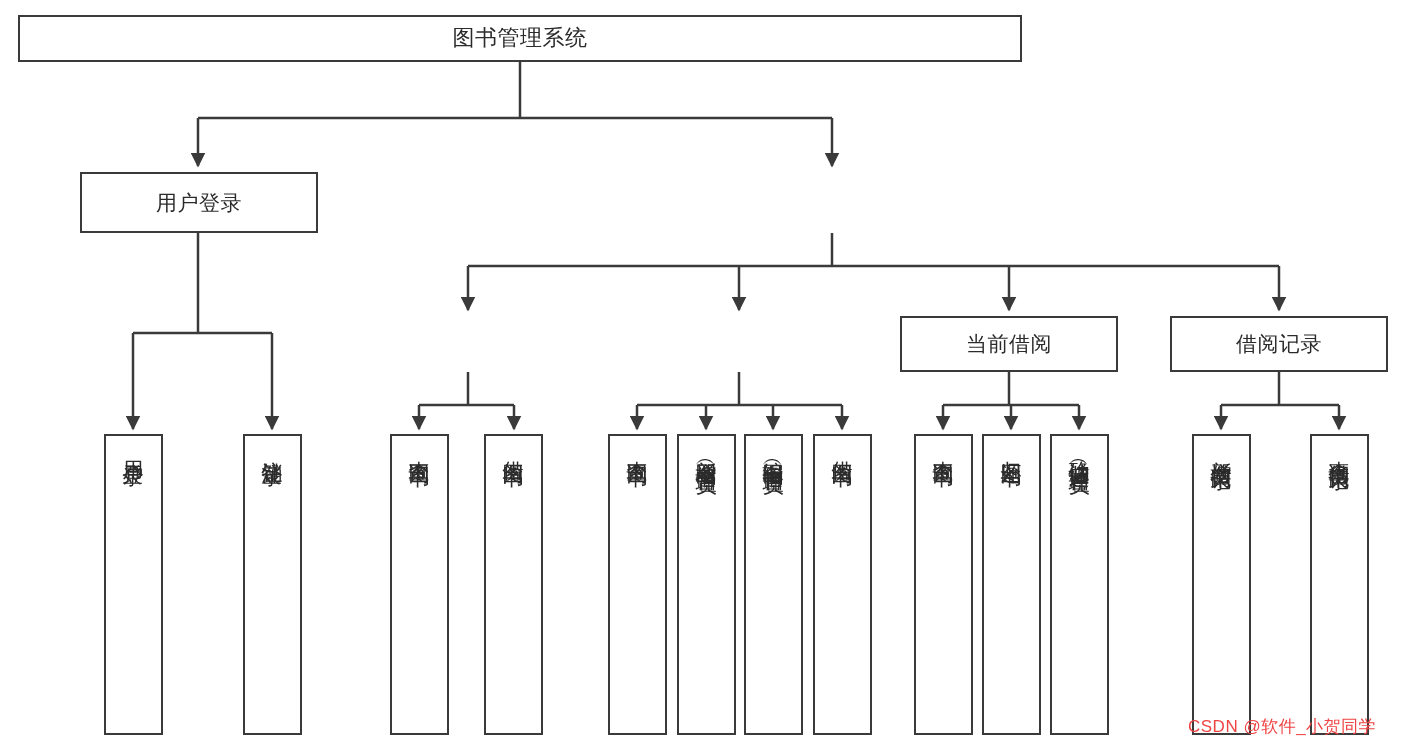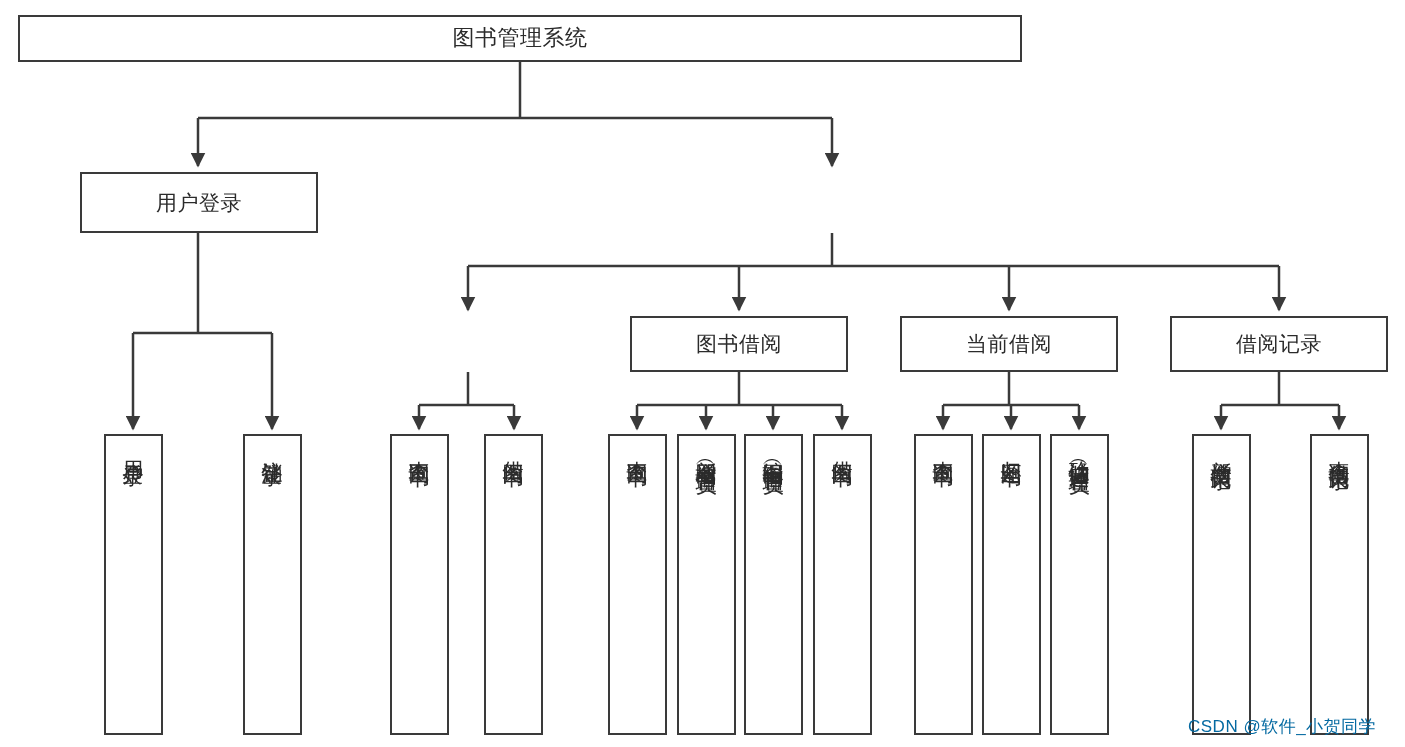--- a/index.html
+++ b/index.html
@@ -58,21 +58,21 @@
     writing-mode: vertical-rl;
     text-orientation: upright;
     font-size: 21px;
     line-height: 1;
     letter-spacing: 2px;
     white-space: nowrap;
   }
   .watermark {
     position: absolute;
     font-size: 17px;
-    color: #0369a1;
+    color: #ef4444;
     white-space: nowrap;
     letter-spacing: 0.5px;
   }
 </style>
 </head>
 <body>
 
 <div id="diagram-root">
 
   <svg class="connectors" viewBox="0 0 1405 747" xmlns="http://www.w3.org/2000/svg">
@@ -126,23 +126,20 @@
   </svg>
 
   <div class="node horiz root" style="left:18px; top:15px; width:1004px; height:47px;">
     <span class="node-label">图书管理系统</span>
   </div>
 
   <div class="node horiz" style="left:80px; top:172px; width:238px; height:61px;">
     <span class="node-label">用户登录</span>
   </div>
 
-  <div class="node horiz" style="left:630px; top:316px; width:218px; height:56px;">
-    <span class="node-label">图书借阅</span>
-  </div>
   <div class="node horiz" style="left:900px; top:316px; width:218px; height:56px;">
     <span class="node-label">当前借阅</span>
   </div>
   <div class="node horiz" style="left:1170px; top:316px; width:218px; height:56px;">
     <span class="node-label">借阅记录</span>
   </div>
 
   <div class="node vert" style="left:104px; top:434px; width:59px; height:301px;">
     <span class="node-label">用户登录</span>
   </div>

